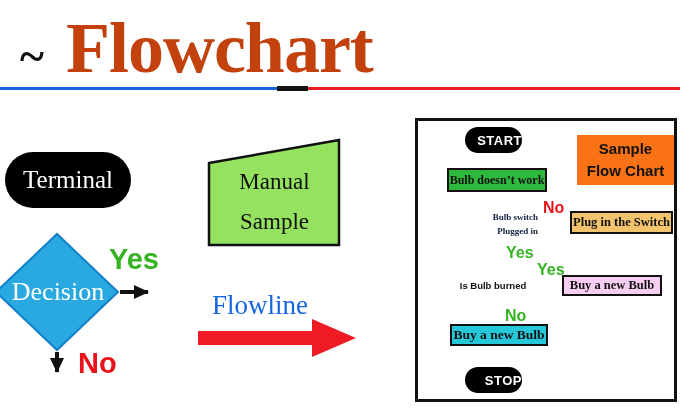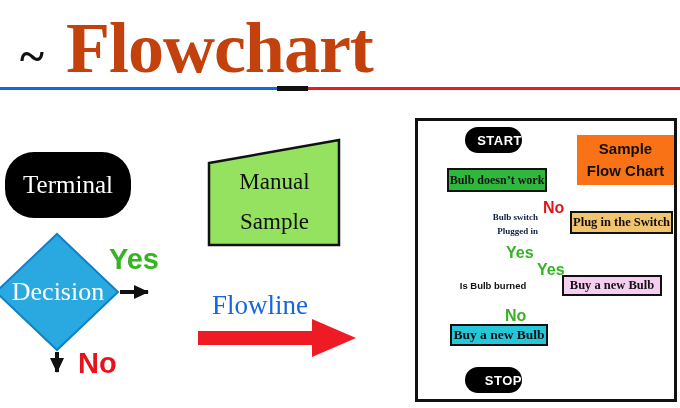--- a/index.html
+++ b/index.html
@@ -20,21 +20,21 @@
   .rule { position: absolute; left: 0; top: 86px; width: 680px; height: 5px; display: flex; }
   .seg-blue  { width: 277px; height: 3px; background: #1666E0; margin-top: 1px; }
   .seg-black { width: 31px;  height: 5px; background: #111; }
   .seg-red   { flex: 1;      height: 3px; background: #EC1B23; margin-top: 1px; }
 
   
   .shapes { position: absolute; left: 0; top: 0; width: 680px; height: 408px; pointer-events: none; }
 
   
   .terminal-pill {
-    position: absolute; left: 5px; top: 152px; width: 126px; height: 66px;
+    position: absolute; left: 5px; top: 152px; width: 126px; height: 56px;
     background: #000; border-radius: 29px; display: flex; align-items: center; justify-content: center;
     color: #fff; font-family: "Liberation Serif", serif; font-size: 25px;
   }
   .decision-label {
     position: absolute; left: -12px; top: 277px; width: 140px; text-align: center;
     color: #fff; font-family: "Liberation Serif", serif; font-size: 26px;
   }
   .yes-left { position: absolute; left: 109px; top: 243px; font-size: 29px; font-weight: bold; color: #35B323; }
   .no-left  { position: absolute; left: 78px;  top: 347px; font-size: 29px; font-weight: bold; color: #E8131A; }
 

